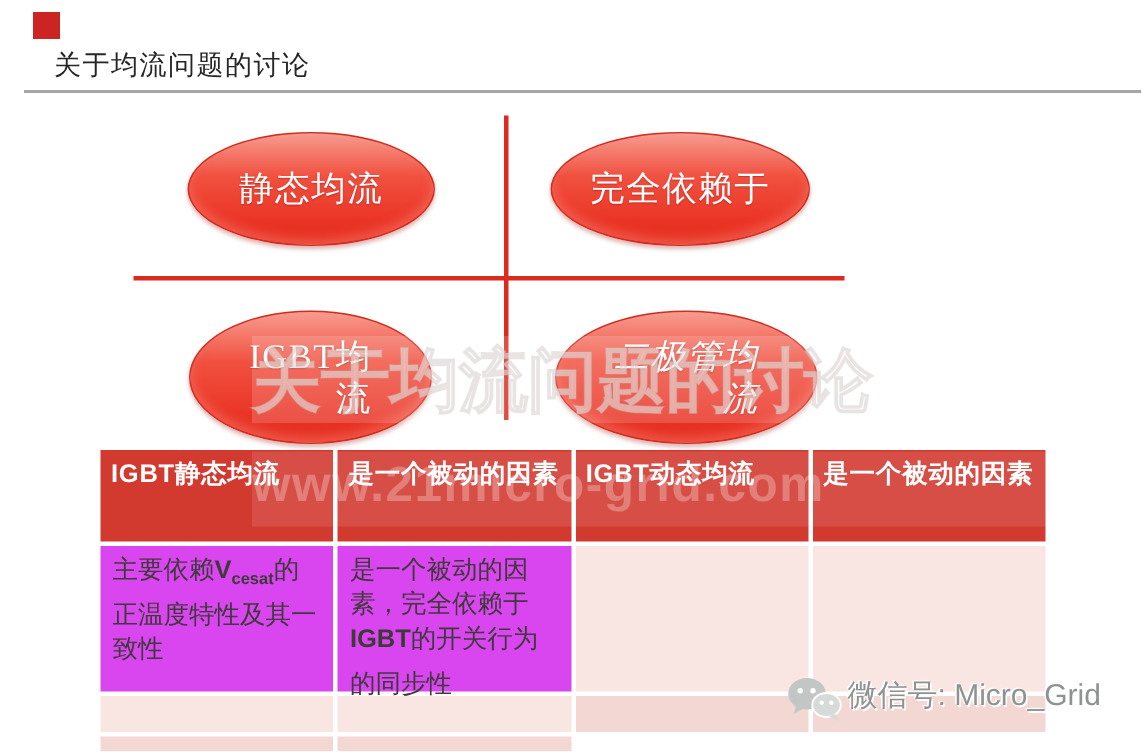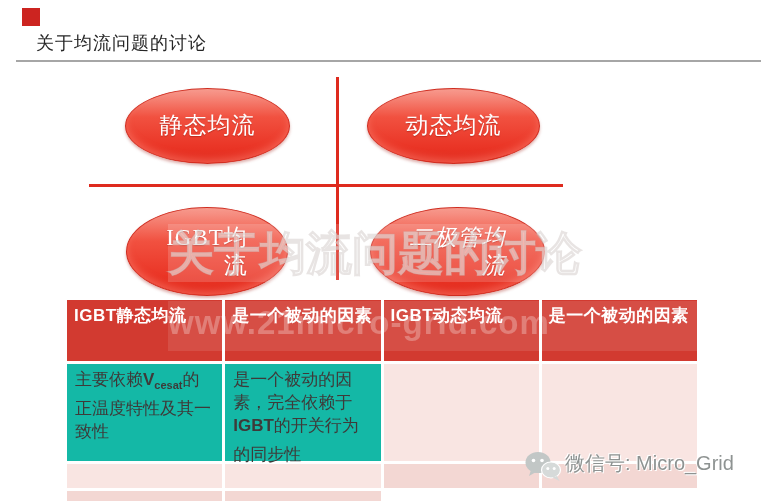--- a/index.html
+++ b/index.html
@@ -67,21 +67,21 @@
   .grid-table {
     position:absolute; left:67px; top:300px; width:630px; height:201px;
     display:grid; grid-template-columns:repeat(4,1fr);
     grid-template-rows:61px 97px 24px 10px; gap:3px;
   }
   .th {
     background:#d23a30; color:#ffffff; font-size:17px; font-weight:bold;
     padding:5px 6px 0 7px; letter-spacing:0.5px; line-height:1.25;
   }
   .td {
-    background:#14b8a6; color:#3e3a39; font-size:17px;
+    background:#d946ef; color:#3e3a39; font-size:17px;
     padding:4px 7px 0 8px; line-height:23px;
   }
   .td b { font-family:"Liberation Sans","DejaVu Sans",sans-serif; }
   .td sub { font-size:11px; font-weight:bold; }
   .tr3 { background:#f9e5e2; }
   .tr4 { background:#f3d7d3; }
   
   .footer {
     position:absolute; left:524px; top:450px; z-index:8;
     display:flex; 
@@ -99,21 +99,21 @@
 
   <div class="corner-square"></div>
 
   <div class="slide-title">关于均流问题的讨论</div>
   <div class="title-rule"></div>
 
   <div class="cross-v"></div>
   <div class="cross-h"></div>
 
   <div class="bubble e1">静态均流</div>
-  <div class="bubble e2">动态均流</div>
+  <div class="bubble e2">完全依赖于</div>
   <div class="bubble e3">IGBT均
 流</div>
   <div class="bubble e4">二极管均
 流</div>
 
   <div class="wm-center">关于均流问题的讨论</div>
   <div class="wm-url">www.21micro-grid.com</div>
 
   <div class="grid-table">
     <div class="th">IGBT静态均流</div>

